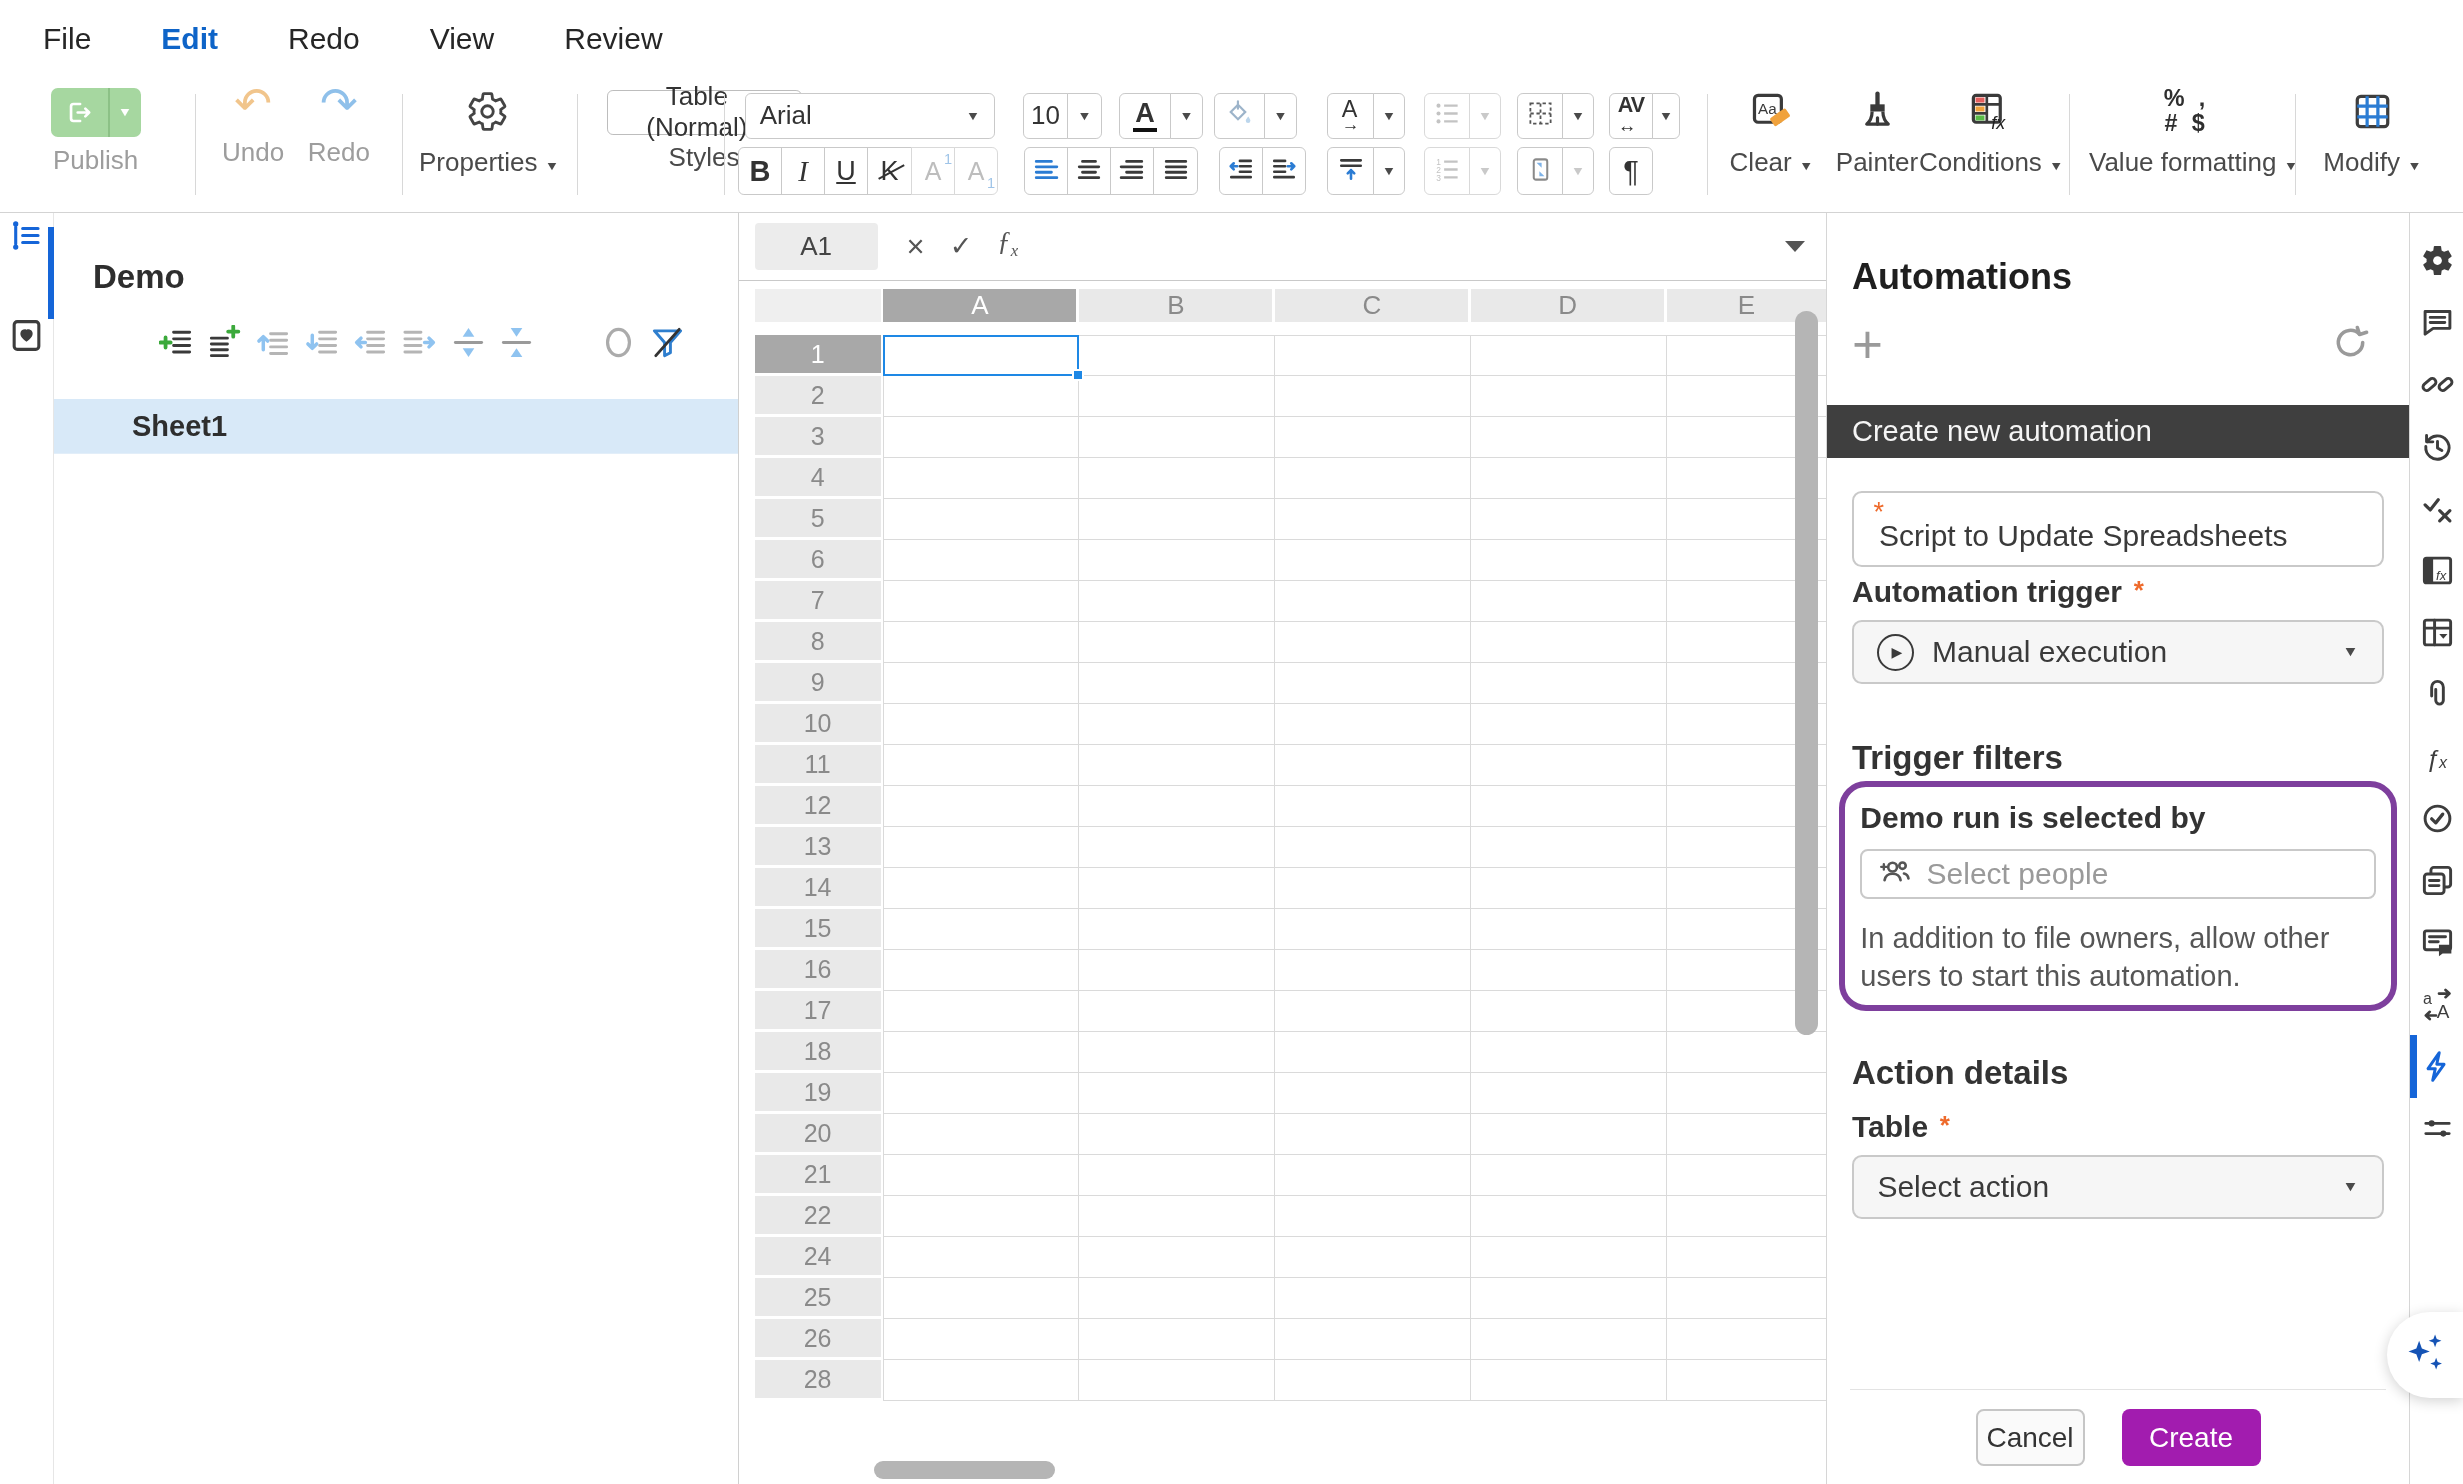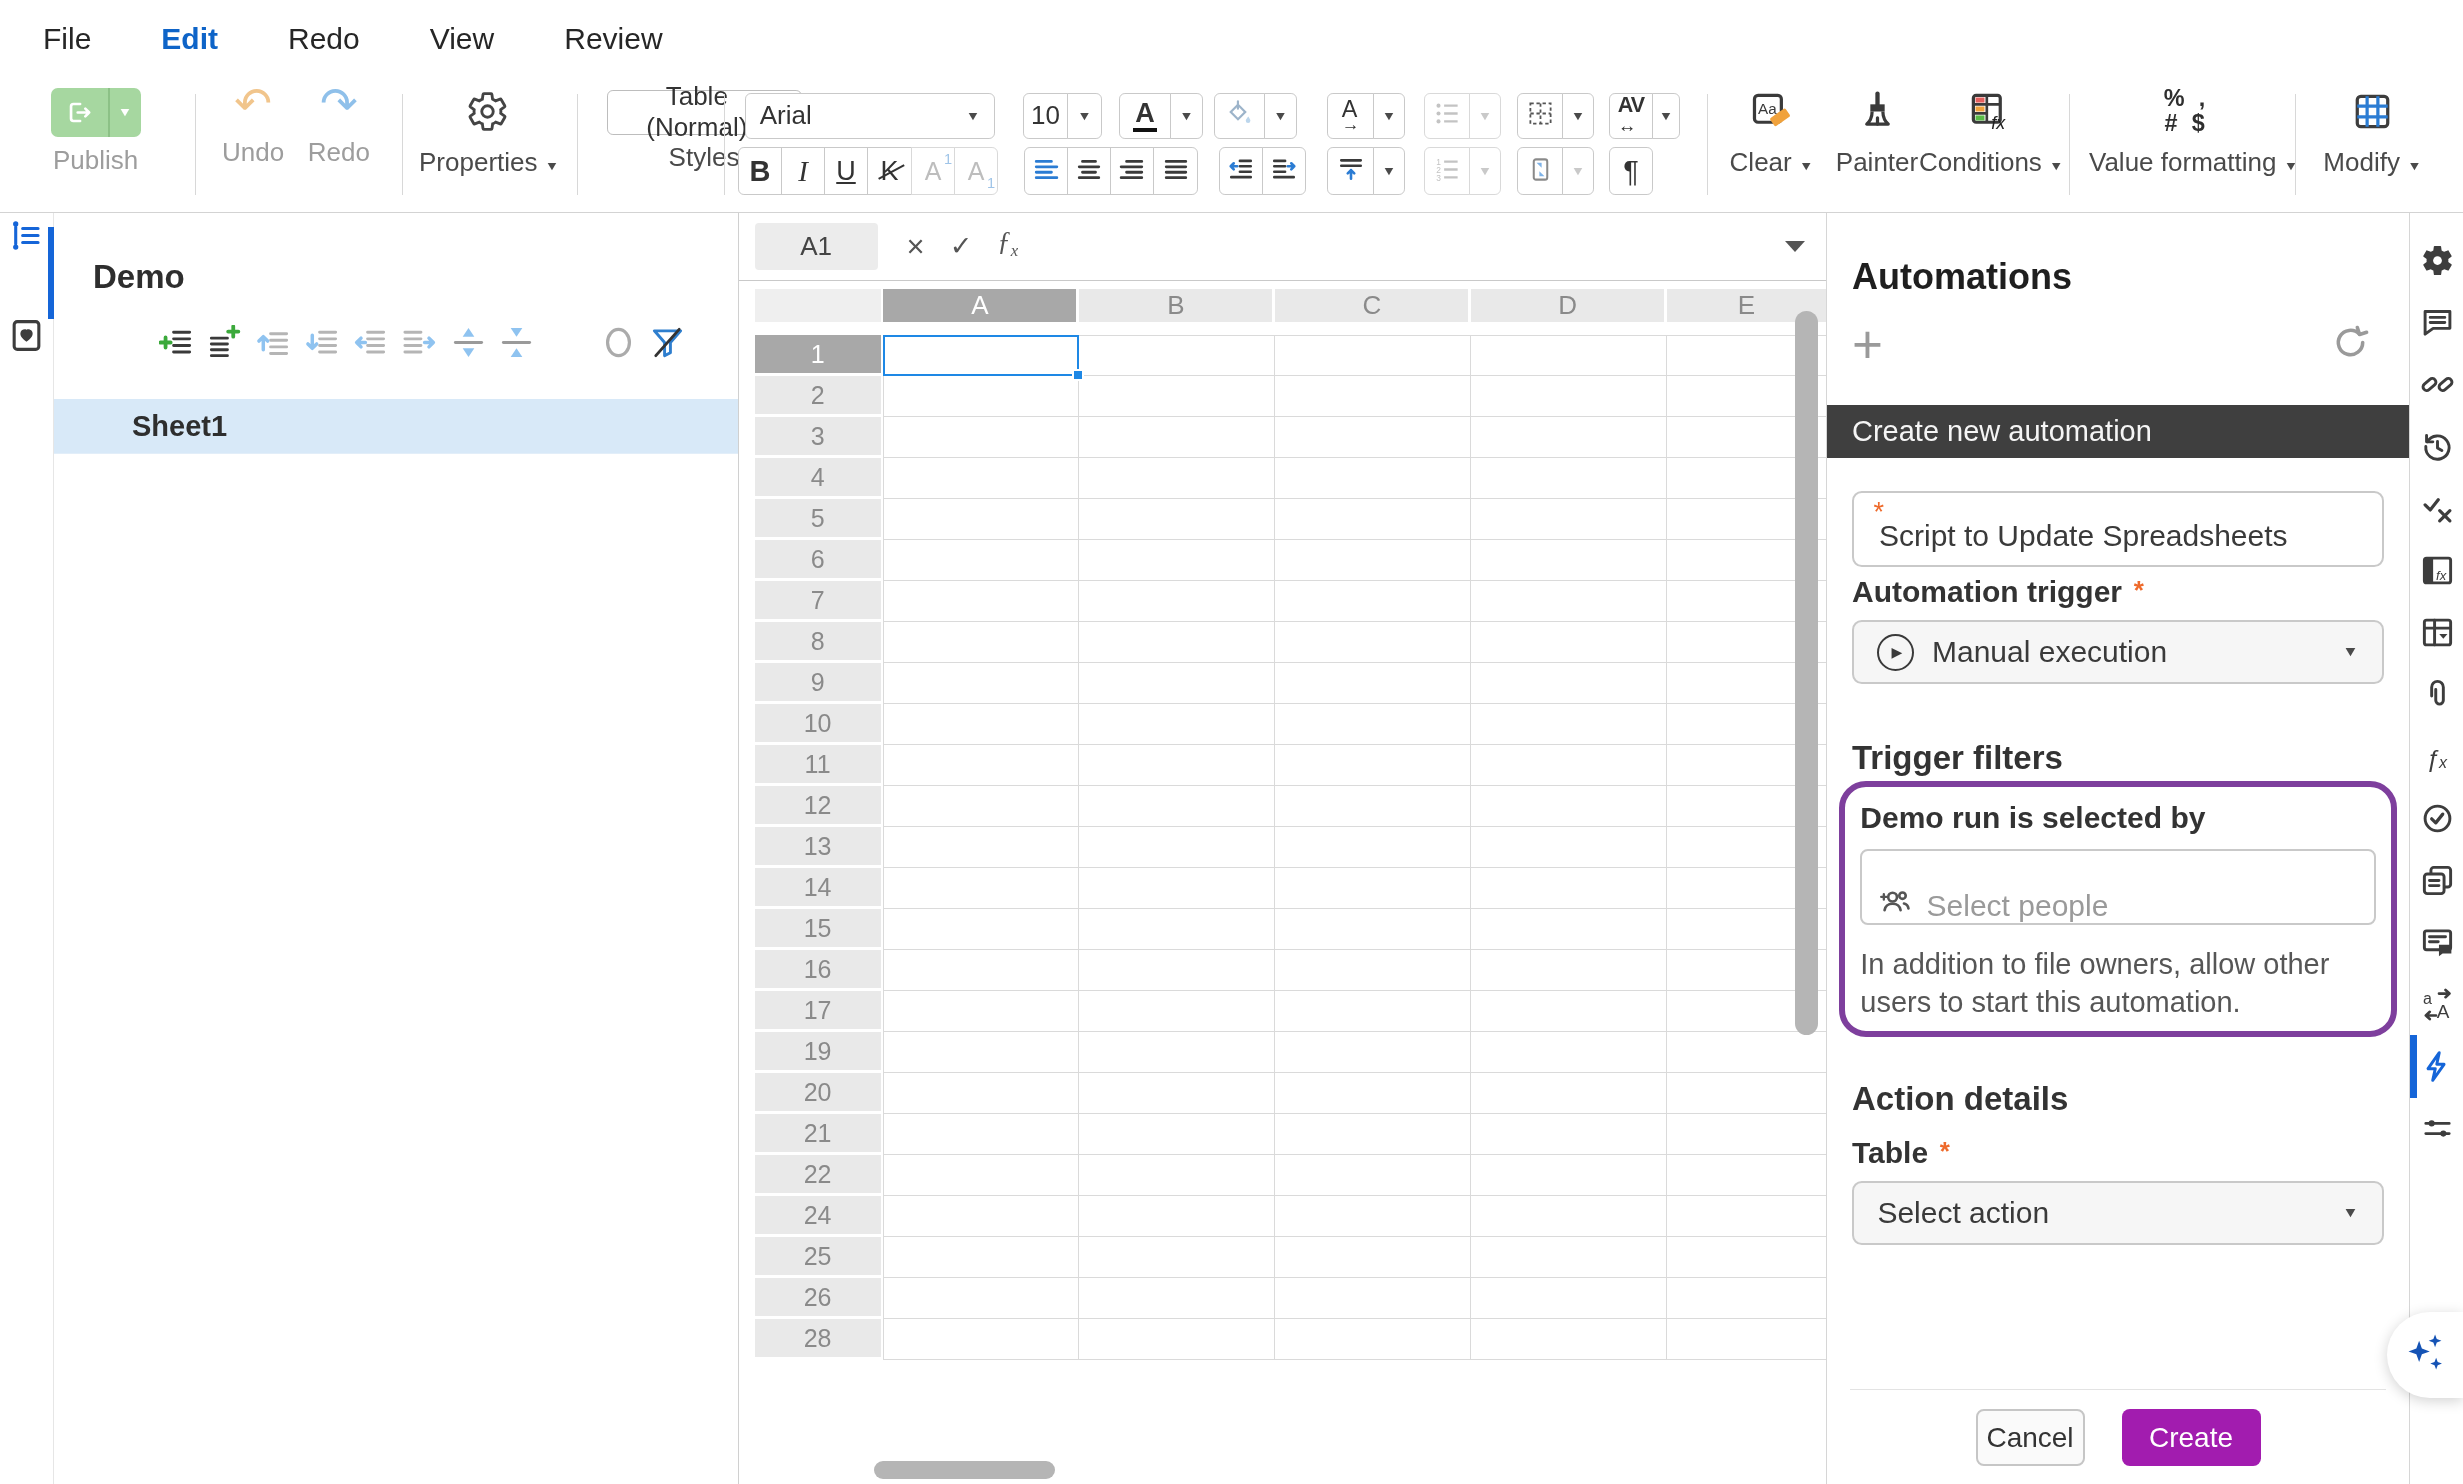--- a/index.html
+++ b/index.html
@@ -127,21 +127,21 @@
   .flabel{margin:7.8px 25px 0;font-size:30px;font-weight:bold;color:#333;height:35px;display:flex;align-items:center}
   .flabel .reqi{color:#ee6a2b;margin-left:11.7px;font-size:26px;align-self:flex-start}
   .flabel.mt{margin-top:17.6px}
   .dropdown{margin:10.7px 25px 0;height:64px;border:2px solid #c9c9c9;border-radius:9.8px;background:#f6f6f6;display:flex;align-items:center;padding:0 23.4px;font-size:30px;color:#3a3a3a}
   .playcirc{width:37px;height:37px;border:2.9px solid #3a3a3a;border-radius:50%;display:flex;align-items:center;justify-content:center;margin-right:17.6px;flex:none}
   .playtri{font-size:15.6px;color:#3a3a3a;margin-left:2px;transform:scale(.9)}
   .ddcaret{margin-left:auto;font-size:16.6px;color:#4a4a4a;transform:scaleY(.85)}
   .apanel h3{margin:55px 0 0 25px;font-size:33px;color:#333}
   .purple{margin:3.9px 11.7px 0;border:6.8px solid var(--purple);border-radius:27px;padding:13.7px 15.6px 9.8px;background:#fff}
   .wlabel{font-size:30px;font-weight:bold;color:#333}
-  .peoplebox{margin-top:13.7px;height:76px;border:2px solid #c9c9c9;border-radius:7.8px;display:flex;align-items:flex-end;padding:0 15.6px;background:#fff}
+  .peoplebox{margin-top:13.7px;height:50px;border:2px solid #c9c9c9;border-radius:7.8px;display:flex;align-items:center;padding:0 15.6px;background:#fff}
   .ph{color:#9a9a9a;font-size:30px;margin-left:13.7px}
   .helper{margin-top:20px;color:#565656;font-size:29px;line-height:1.32;padding-right:5.9px}
   .h3b{margin-top:43px !important}
   .pfooter{position:absolute;bottom:0;left:23.4px;right:23.4px;height:96px;border-top:1px solid #e3e3e3;display:flex;align-items:center;justify-content:center;gap:37px}
   .btn{height:57px;font-size:28px;border-radius:7.8px;font-family:"Liberation Sans",sans-serif;cursor:pointer}
   .btn.cancel{width:109px;background:#fafafa;border:2px solid #c6c6c6;color:#333}
   .btn.create{width:139px;background:#a21caf;border:none;color:#fff}
 
   
   .rstrip{width:55px;flex:none;border-left:1px solid #d6d6d6;display:flex;flex-direction:column;align-items:center;padding-top:29px}
@@ -686,20 +686,28 @@
         <div class="grow">
           <div class="row-h">16</div>
           <div class="cell"></div>
           <div class="cell"></div>
           <div class="cell"></div>
           <div class="cell"></div>
           <div class="cell last"></div>
         </div>
         <div class="grow">
           <div class="row-h">17</div>
+          <div class="cell"></div>
+          <div class="cell"></div>
+          <div class="cell"></div>
+          <div class="cell"></div>
+          <div class="cell last"></div>
+        </div>
+        <div class="grow">
+          <div class="row-h">18</div>
           <div class="cell"></div>
           <div class="cell"></div>
           <div class="cell"></div>
           <div class="cell"></div>
           <div class="cell last"></div>
         </div>
         <div class="grow">
           <div class="row-h">19</div>
           <div class="cell"></div>
           <div class="cell"></div>

